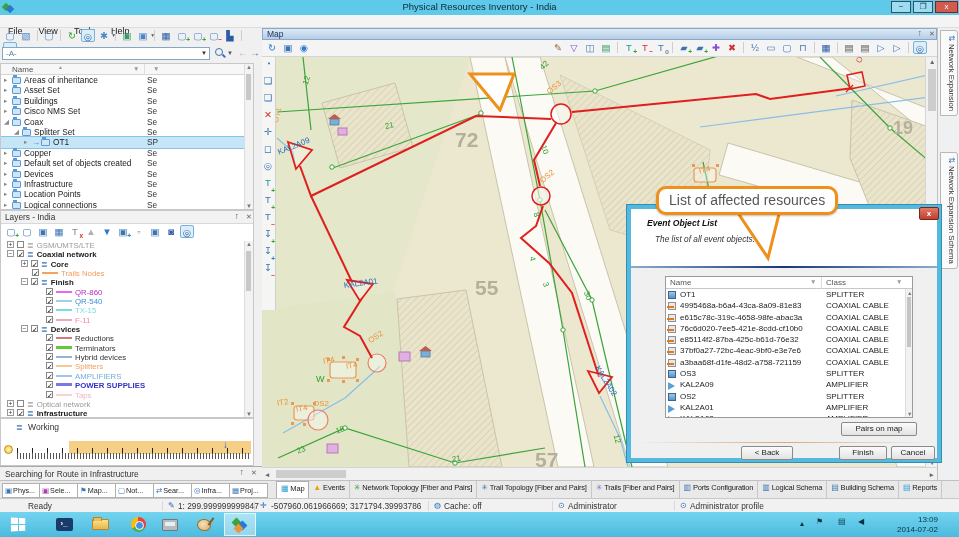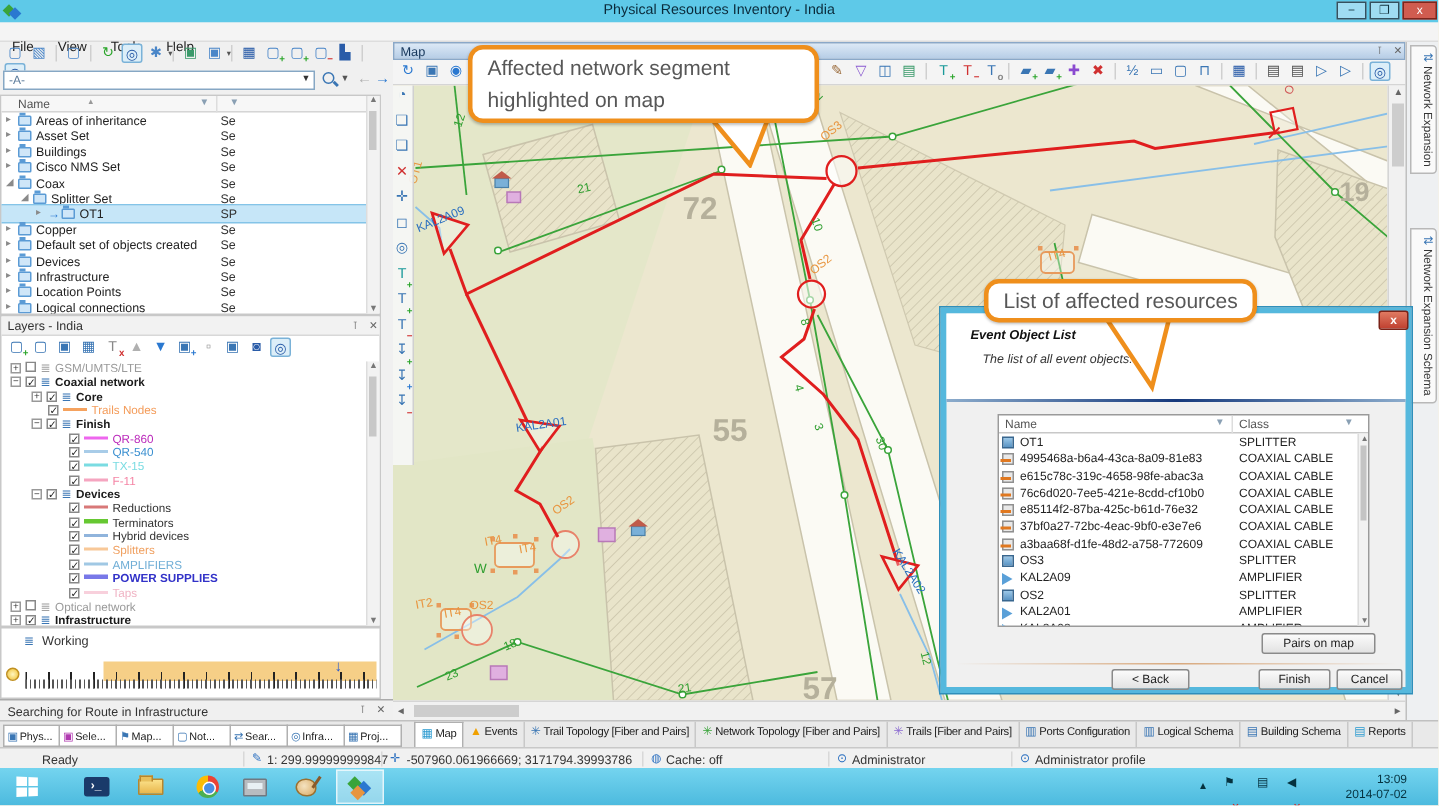--- a/index.html
+++ b/index.html
@@ -478,22 +478,22 @@
         <div class="mtab"><span class="mi" style="color: rgb(176, 58, 176);">▣</span><span>Sele...</span></div>
         <div class="mtab"><span class="mi" style="color: rgb(58, 118, 180);">⚑</span><span>Map...</span></div>
         <div class="mtab"><span class="mi" style="color: rgb(58, 118, 180);">▢</span><span>Not...</span></div>
         <div class="mtab"><span class="mi" style="color: rgb(58, 118, 180);">⇄</span><span>Sear...</span></div>
         <div class="mtab"><span class="mi" style="color: rgb(58, 118, 180);">◎</span><span>Infra...</span></div>
         <div class="mtab"><span class="mi" style="color: rgb(58, 118, 180);">▦</span><span>Proj...</span></div>
       </div>
     <div id="bottom-tabs">
         <div class="btab active"><span class="bticon" style="color: rgb(42, 154, 208);">▦</span><span>Map</span></div>
         <div class="btab"><span class="bticon" style="color: rgb(240, 160, 0);">▲</span><span>Events</span></div>
+        <div class="btab"><span class="bticon" style="color: rgb(58, 164, 58);">✳</span><span>Network Topology [Fiber and Pairs]</span></div>
         <div class="btab"><span class="bticon" style="color: rgb(58, 118, 180);">✳</span><span>Trail Topology [Fiber and Pairs]</span></div>
-        <div class="btab"><span class="bticon" style="color: rgb(58, 164, 58);">✳</span><span>Network Topology [Fiber and Pairs]</span></div>
         <div class="btab"><span class="bticon" style="color: rgb(138, 106, 208);">✳</span><span>Trails [Fiber and Pairs]</span></div>
         <div class="btab"><span class="bticon" style="color: rgb(58, 118, 180);">▥</span><span>Ports Configuration</span></div>
         <div class="btab"><span class="bticon" style="color: rgb(58, 118, 180);">▥</span><span>Logical Schema</span></div>
         <div class="btab"><span class="bticon" style="color: rgb(58, 118, 180);">▤</span><span>Building Schema</span></div>
         <div class="btab"><span class="bticon" style="color: rgb(42, 154, 208);">▤</span><span>Reports</span></div>
       </div>
   </div>
 
   <div class="statusbar">
     <span class="stxt" style="left:28px;">Ready</span>
@@ -596,21 +596,21 @@
             <span class="dn">e85114f2-87ba-425c-b61d-76e32</span>
             <span class="dc">COAXIAL CABLE</span>
           </div>
           <div class="drow">
             <span class="dicon ic-cable"></span>
             <span class="dn">37bf0a27-72bc-4eac-9bf0-e3e7e6</span>
             <span class="dc">COAXIAL CABLE</span>
           </div>
           <div class="drow">
             <span class="dicon ic-cable"></span>
-            <span class="dn">a3baa68f-d1fe-48d2-a758-772609</span>
+            <span class="dn">a3baa68f-d1fe-48d2-a758-721159</span>
             <span class="dc">COAXIAL CABLE</span>
           </div>
           <div class="drow">
             <span class="dicon ic-split"></span>
             <span class="dn">OS3</span>
             <span class="dc">SPLITTER</span>
           </div>
           <div class="drow">
             <span class="dicon ic-amp"></span>
             <span class="dn">KAL2A09</span>
@@ -641,23 +641,20 @@
     <span class="btn" style="left:210px;top:213px;width:76px;">Pairs on map</span>
     <span class="dlg-sep" style="top:233px;"></span>
     <span class="btn" style="left:110px;top:237px;width:52px;">&lt; Back</span>
     <span class="btn" style="left:208px;top:237px;width:48px;">Finish</span>
     <span class="btn" style="left:260px;top:237px;width:44px;">Cancel</span>
   </div>
 
   <svg class="ctail" style="left:462px;top:72px;" width="60" height="40">
     <polygon points="8,2 52,2 38,38" fill="#fff" stroke="#ef8f1c" stroke-width="3"></polygon>
   </svg>
-  <div class="callout" style="left:312px;top:30px;width:234px;">
-    <span>Affected network segment highlighted on map</span>
-  </div>
   <svg class="ctail" style="left:728px;top:208px;" width="62" height="54">
     <polygon points="8,2 52,2 40,50" fill="#fff" stroke="#ef8f1c" stroke-width="3"></polygon>
   </svg>
   <div class="callout" style="left:656px;top:186px;padding:1px 10px;">
     <span>List of affected resources</span>
   </div>
 
 </div>
 
 </body></html>

